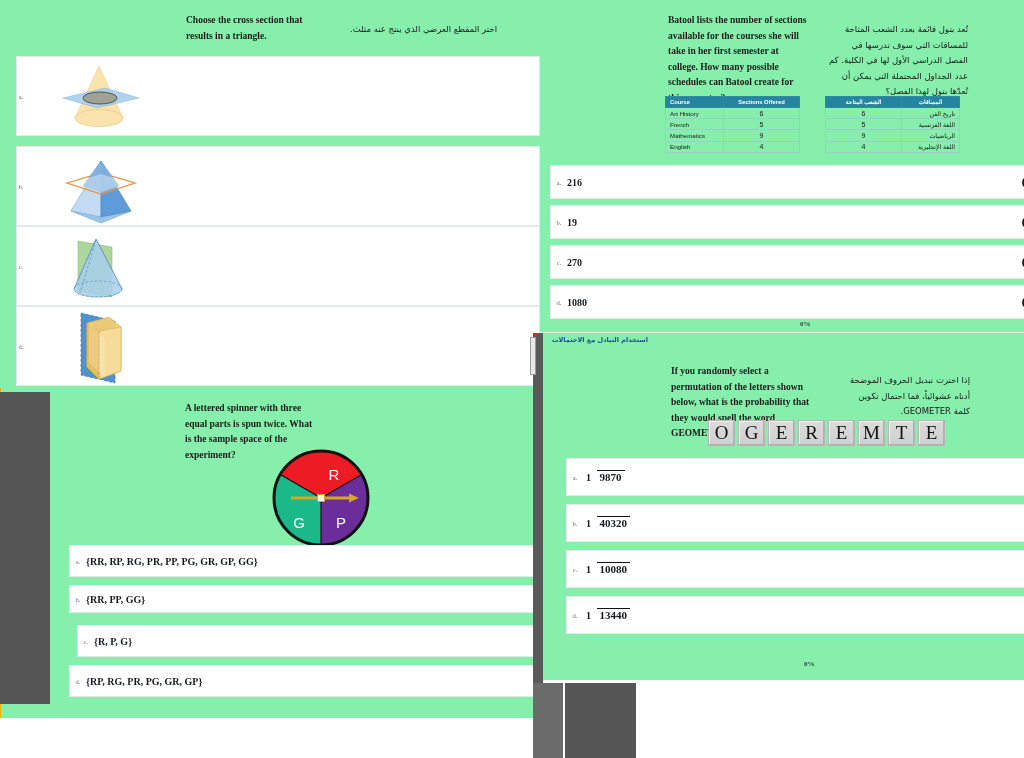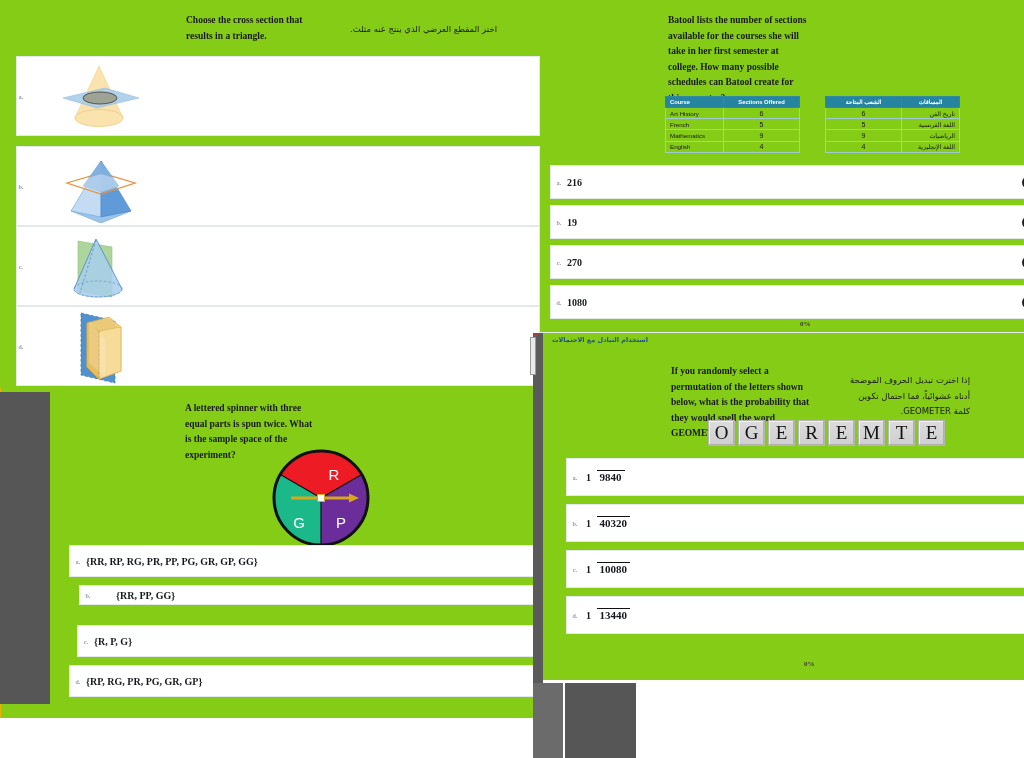--- a/index.html
+++ b/index.html
@@ -6,21 +6,21 @@
   html, body {
     margin: 0; padding: 0;
     width: 1024px; height: 758px;
     background: #ffffff;
     font-family: "Liberation Sans", sans-serif;
     overflow: hidden;
   }
   #stage { position: relative; width: 1024px; height: 758px; background:#fff; overflow:hidden; }
 
   
-  .panel { position: absolute; background:#84cc16; }
+  .panel { position: absolute; background:#86efac; }
 
   .qtext {
     font-family: "Liberation Serif", serif;
     font-weight: bold;
     font-size: 9.5px;
     line-height: 15.5px;
     color:#1a1a1a;
   }
   .qtext-ar {
     font-family: "DejaVu Sans", sans-serif;
@@ -215,38 +215,39 @@
       <rect x="46.5" y="46.5" width="7" height="7" fill="#fff" stroke="#d9a81a" stroke-width="1"></rect>
       <text x="63" y="32" font-family="Liberation Sans, sans-serif" font-size="15" fill="#fff" text-anchor="middle">R</text>
       <text x="70" y="80" font-family="Liberation Sans, sans-serif" font-size="15" fill="#fff" text-anchor="middle">P</text>
       <text x="28" y="80" font-family="Liberation Sans, sans-serif" font-size="15" fill="#fff" text-anchor="middle">G</text>
     </svg>
 
     <div class="ans-row" style="position:absolute; left:68px; top:157px; width:472px; height:32px;">
       <div class="ans-letter">a.</div>
       <div class="ans-body">{RR, RP, RG, PR, PP, PG, GR, GP, GG}</div>
     </div>
-    <div class="ans-row" style="position:absolute; left:78px; top:197px; width:472px; height:20px;gap:20px;">
+    <div class="ans-row" style="position:absolute; left:68px; top:197px; width:472px; height:28px;">
       <div class="ans-letter">b.</div>
       <div class="ans-body">{RR, PP, GG}</div>
     </div>
     <div class="ans-row" style="position:absolute; left:68px; top:237px; width:472px; height:32px;margin-left:8px;">
       <div class="ans-letter">c.</div>
       <div class="ans-body">{R, P, G}</div>
     </div>
     <div class="ans-row" style="position:absolute; left:68px; top:277px; width:472px; height:32px;">
       <div class="ans-letter">d.</div>
       <div class="ans-body">{RP, RG, PR, PG, GR, GP}</div>
     </div>
   </div>
 
   <div class="panel" style="left:540px; top:0; width:484px; height:332px;">
 
     <div class="qtext" style="position:absolute; left:128px; top:13px; width:140px;">Batool lists the number of sections available for the courses she will take in her first semester at college. How many possible schedules can Batool create for this semester?</div>
 
+    <div class="qtext-ar" style="position:absolute; left:288px; top:13px; width:140px;">تُعد بتول قائمة بعدد الشعب المتاحة للمساقات التي سوف تدرسها في الفصل الدراسي الأول لها في الكلية. كم عدد الجداول المحتملة التي يمكن أن تُعدّها بتول لهذا الفصل؟</div>
 
     <div style="position:absolute; left:125px; top:96px;">
       <table class="mini">
         <thead>
           <tr>
             <th style="width:58px;">Course</th>
             <th style="width:76px; text-align:center;">Sections Offered</th>
           </tr>
         </thead>
         <tbody>
@@ -340,21 +341,21 @@
       <div class="tile">M</div>
       <div class="tile">T</div>
       <div class="tile">E</div>
     </div>
 
     <div class="ans-row" style="position:absolute; left:26px; top:126px; width:478px; height:38px;">
       <div class="ans-letter">a.</div>
       <div class="ans-body">
         <span class="frac">
           <span class="num">1</span>
-          <span class="den">9840</span>
+          <span class="den">9870</span>
         </span>
       </div>
     </div>
     <div class="ans-row" style="position:absolute; left:26px; top:172px; width:478px; height:38px;">
       <div class="ans-letter">b.</div>
       <div class="ans-body">
         <span class="frac">
           <span class="num">1</span>
           <span class="den">40320</span>
         </span>

